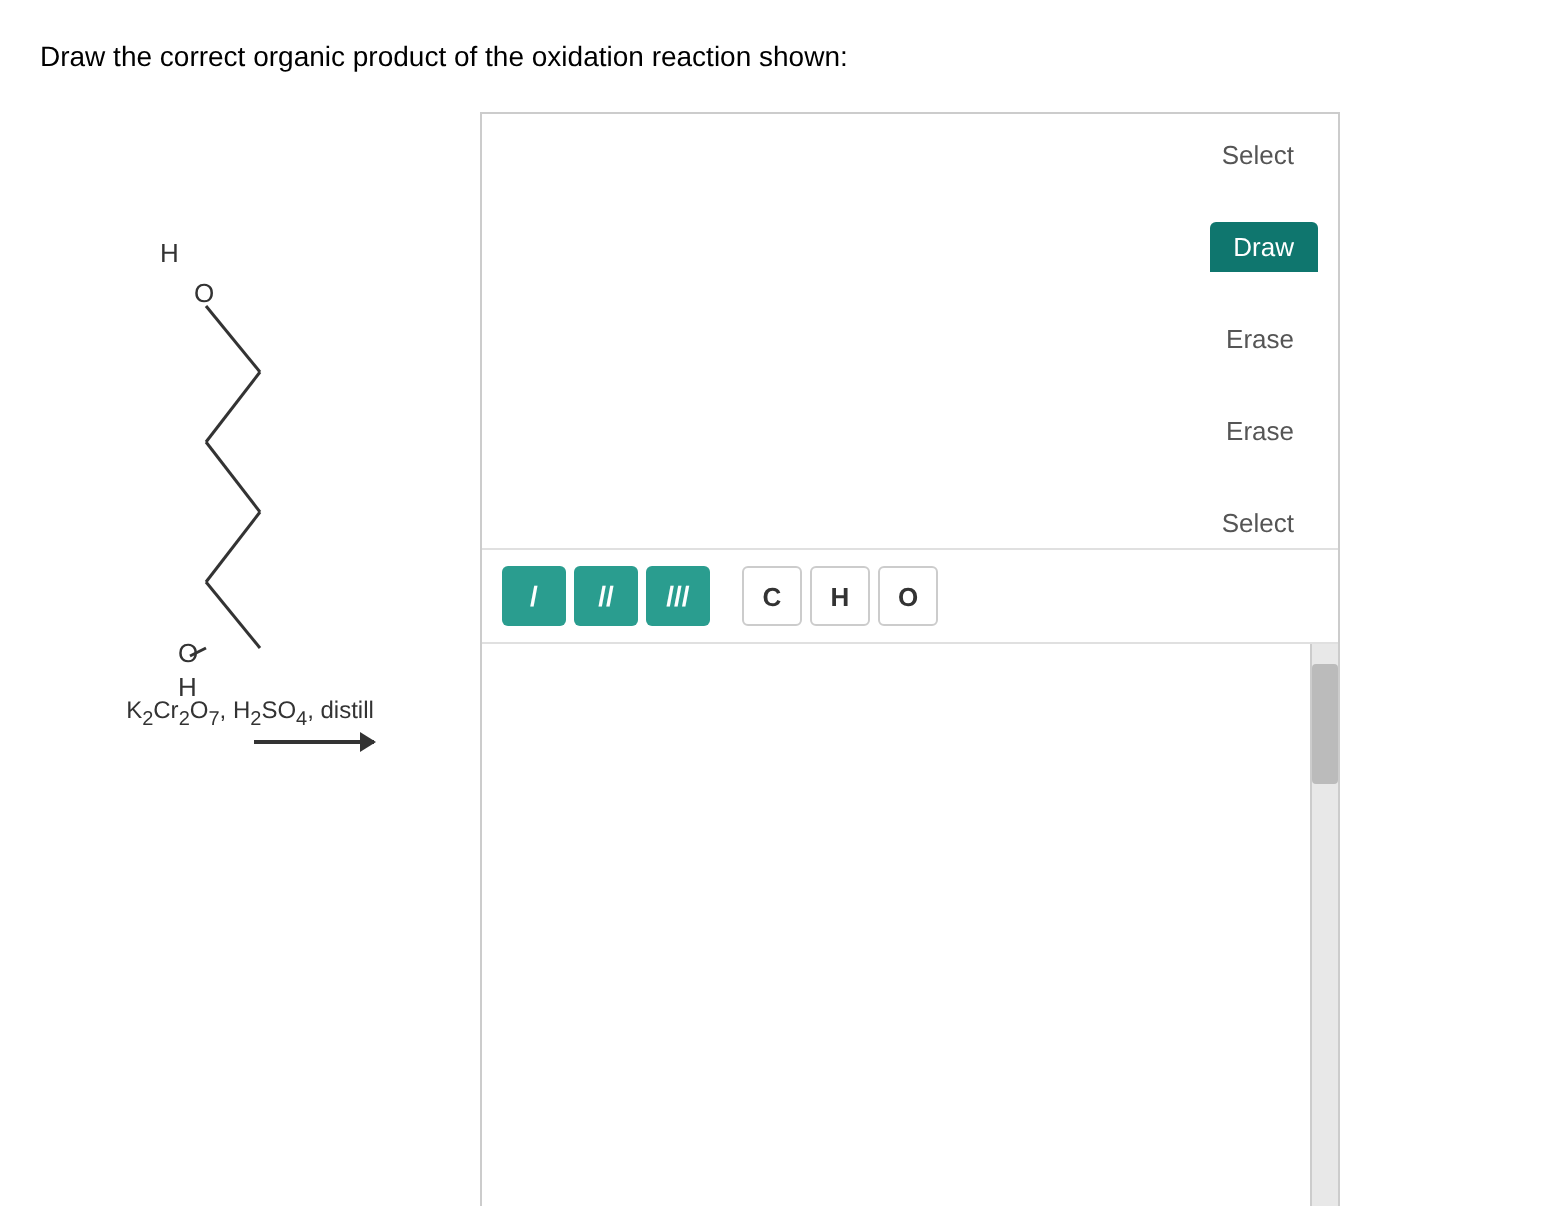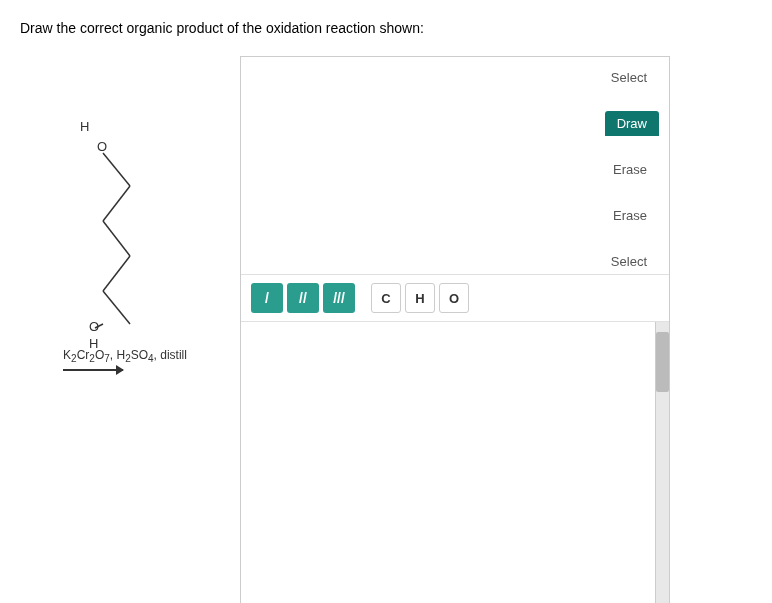--- a/index.html
+++ b/index.html
@@ -26,21 +26,21 @@
       align-items: center;
       padding-top: 40px;
       min-width: 200px;
     }
     .molecule-svg {
       margin-bottom: 10px;
     }
     .reaction-box {
       display: flex;
       flex-direction: column;
-      align-items: flex-start;
+      align-items: flex-end;
       margin-top: 10px;
     }
     .reaction-text {
       font-size: 12px;
       color: #333;
       line-height: 1.6;
     }
     .reaction-arrow-row {
       display: flex;
       align-items: center;

